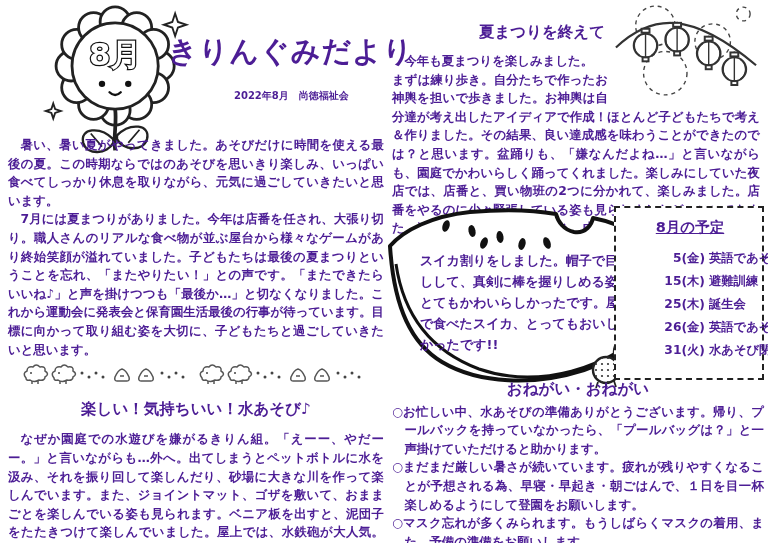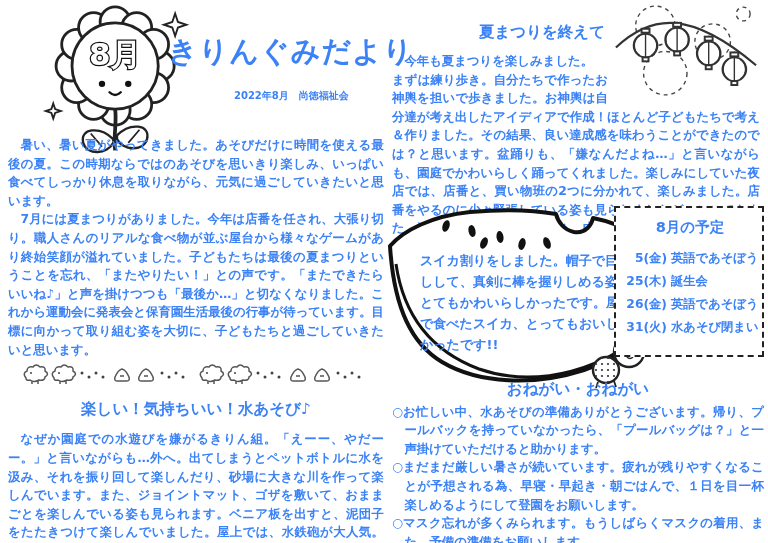--- a/index.html
+++ b/index.html
@@ -1,17 +1,17 @@
 <!DOCTYPE html>
 <html><head>
 <meta charset="utf-8">
 <style>
   html,body{margin:0;padding:0;background:#e8e8e8;}
   .page{position:relative;width:768px;height:543px;background:#ffffff;overflow:hidden;
-        font-family:"DejaVu Sans","Liberation Sans",sans-serif;color:#3b82f6;}
+        font-family:"DejaVu Sans","Liberation Sans",sans-serif;color:#4c1d95;}
   p{margin:0;}
   .body-text{font-size:12.4px;line-height:18.6px;text-align:justify;font-weight:600;}
   .indent{text-indent:1em;}
   .bold{font-weight:800;}
   
   .sunflower{position:absolute;left:42px;top:2px;width:150px;height:158px;}
   .main-title{position:absolute;left:168px;top:32px;margin:0;font-size:29px;font-weight:800;letter-spacing:1px;}
   .pubinfo{position:absolute;left:234px;top:86px;font-size:10px;line-height:19px;font-weight:600;text-align:center;}
   
   .left-col{position:absolute;left:8px;top:136px;width:376px;}
@@ -20,23 +20,23 @@
   
   .right-col{position:absolute;left:392px;top:8px;width:370px;}
   .festival-head{position:absolute;left:0;top:14px;width:300px;text-align:center;font-size:15.5px;font-weight:700;margin:0;}
   .lanterns{position:absolute;right:2px;top:-6px;width:148px;height:94px;}
   .festival-body{position:absolute;left:0;top:44px;width:368px;}
   .lantern-spacer{float:right;width:152px;height:44px;}
   .watermelon{position:absolute;left:-8px;top:186px;width:306px;height:208px;pointer-events:none;}
   .wm-caption{position:absolute;left:28px;top:242px;width:212px;font-size:13px;line-height:21px;font-weight:700;}
   .schedule{position:absolute;right:-2px;top:198px;width:150px;background:#fff;border:2px dashed #222;
             padding:10px 5px 16px 7px;box-sizing:border-box;}
-  .schedule-title{font-size:14.5px;font-weight:800;text-align:center;margin:0 0 10px 0;}
+  .schedule-title{font-size:14.5px;font-weight:800;text-align:center;margin:0 0 10px 0;text-decoration:underline;}
   .sched-row{font-size:12.3px;font-weight:600;line-height:23px;white-space:nowrap;}
-  .sched-date{display:inline-block;min-width:44px;text-align:right;margin-right:4px;}
+  .sched-date{display:inline-block;min-width:44px;text-align:right;margin-right:4px;margin-left:38px;}
   .notices{position:absolute;left:0;top:372px;width:372px;}
   .notice-item{padding-left:1em;text-indent:-1em;}
 </style>
 </head>
 <body>
 
 <div class="page">
 
   <svg class="sunflower" viewBox="0 0 160 160">
     <g fill="#fff" stroke="#222" stroke-width="3">
@@ -193,20 +193,21 @@
           <circle cx="250" cy="156" r="2" fill="#222"></circle>
         <path d="M243,163 q3,3 6,0" stroke="#222" stroke-width="1.6" fill="none"></path>
         <path d="M214,188 l-2,6 M222,189 l0,6 M230,187 l2,6" stroke="#222" stroke-width="1.8" fill="none"></path>
       </g>
     </svg>
     <div class="wm-caption">スイカ割りをしました。帽子で目隠しして、真剣に棒を握りしめる姿、とてもかわいらしかったです。屋上で食べたスイカ、とってもおいしかったです!!</div>
 
     <div class="schedule">
       <h3 class="schedule-title">8月の予定</h3>
       <div class="sched-row"><span class="sched-date">5(金)</span><span>英語であそぼう</span></div>
+      <div class="sched-row"><span class="sched-date">15(木)</span><span>避難訓練</span></div>
       <div class="sched-row"><span class="sched-date">25(木)</span><span>誕生会</span></div>
       <div class="sched-row"><span class="sched-date">26(金)</span><span>英語であそぼう</span></div>
       <div class="sched-row"><span class="sched-date">31(火)</span><span>水あそび閉まい</span></div>
     </div>
 
     <div class="notices body-text">
       <h2 class="section-head" style="margin:0 0 4px 0">おねがい・おねがい</h2>
       <p class="notice-item">○お忙しい中、水あそびの準備ありがとうございます。帰り、プールバックを持っていなかったら、「プールバッグは？」と一声掛けていただけると助かります。</p>
       <p class="notice-item">○まだまだ厳しい暑さが続いています。疲れが残りやすくなることが予想される為、早寝・早起き・朝ごはんで、１日を目一杯楽しめるようにして登園をお願いします。</p>
       <p class="notice-item">○マスク忘れが多くみられます。もうしばらくマスクの着用、また、予備の準備をお願いします。</p>

